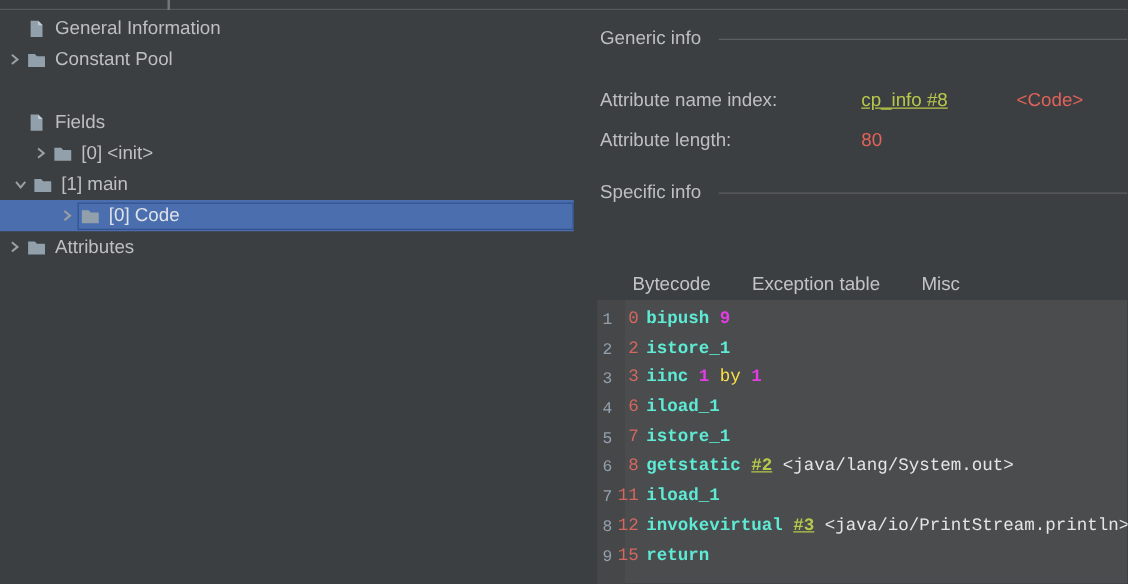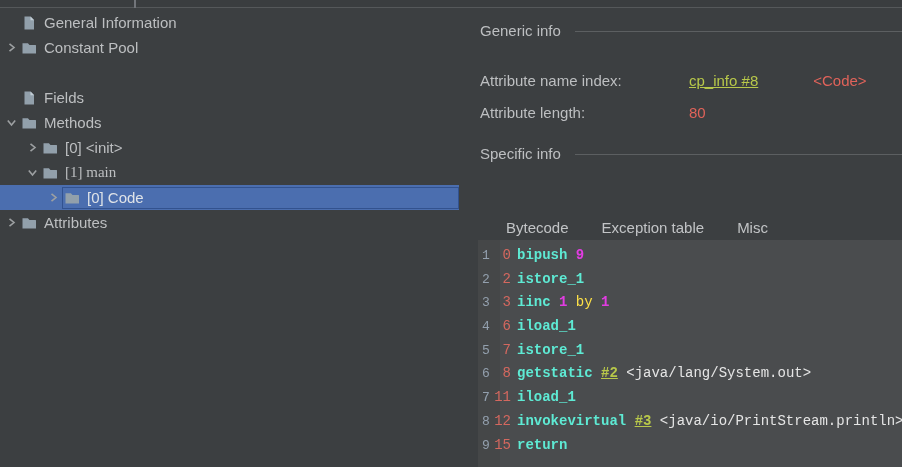--- a/index.html
+++ b/index.html
@@ -105,51 +105,36 @@
       <span class="tree-cell">
         <span class="tree-icon">
           <svg width="16" height="16" viewBox="0 0 16 16">
             <path d="M3.5 1.5h6l3.5 3.5v9.5h-9.5z" fill="#92a0ab"></path>
             <path d="M9.5 1.5v3.7h3.7z" fill="#c2cdd5"></path>
           </svg>
         </span>
         <span class="tree-label">Fields</span>
       </span>
     </div>
-    <div class="tree-row" style="padding-left: 3px;">
-      <span class="chevron-slot">
-        <svg width="11" height="11" viewBox="0 0 11 11">
-          <polyline points="1.8,3.5 5.5,8 9.2,3.5" fill="none" stroke="#9da0a2" stroke-width="1.6"></polyline>
-        </svg>
-      </span>
-      <span class="tree-cell">
-        <span class="tree-icon">
-          <svg width="16" height="16" viewBox="0 0 16 16">
-            <path d="M1.5 3.2h5.4l1.6 1.8h6c.3 0 .5.2.5.5v8h-13.5z" fill="#92a0ab"></path>
-          </svg>
-        </span>
-        <span class="tree-label">Methods</span>
-      </span>
-    </div>
     <div class="tree-row" style="padding-left: 24px;">
       <span class="chevron-slot">
         <svg width="11" height="11" viewBox="0 0 11 11">
           <polyline points="3.5,1.8 8,5.5 3.5,9.2" fill="none" stroke="#9da0a2" stroke-width="1.6"></polyline>
         </svg>
       </span>
       <span class="tree-cell">
         <span class="tree-icon">
           <svg width="16" height="16" viewBox="0 0 16 16">
             <path d="M1.5 3.2h5.4l1.6 1.8h6c.3 0 .5.2.5.5v8h-13.5z" fill="#92a0ab"></path>
           </svg>
         </span>
         <span class="tree-label">[0] &lt;init&gt;</span>
       </span>
     </div>
-    <div class="tree-row" style="padding-left: 24px; font-family: Liberation Serif, serif;">
+    <div class="tree-row" style="padding-left: 8px;">
       <span class="chevron-slot">
         <svg width="11" height="11" viewBox="0 0 11 11">
           <polyline points="1.8,3.5 5.5,8 9.2,3.5" fill="none" stroke="#9da0a2" stroke-width="1.6"></polyline>
         </svg>
       </span>
       <span class="tree-cell">
         <span class="tree-icon">
           <svg width="16" height="16" viewBox="0 0 16 16">
             <path d="M1.5 3.2h5.4l1.6 1.8h6c.3 0 .5.2.5.5v8h-13.5z" fill="#92a0ab"></path>
           </svg>

